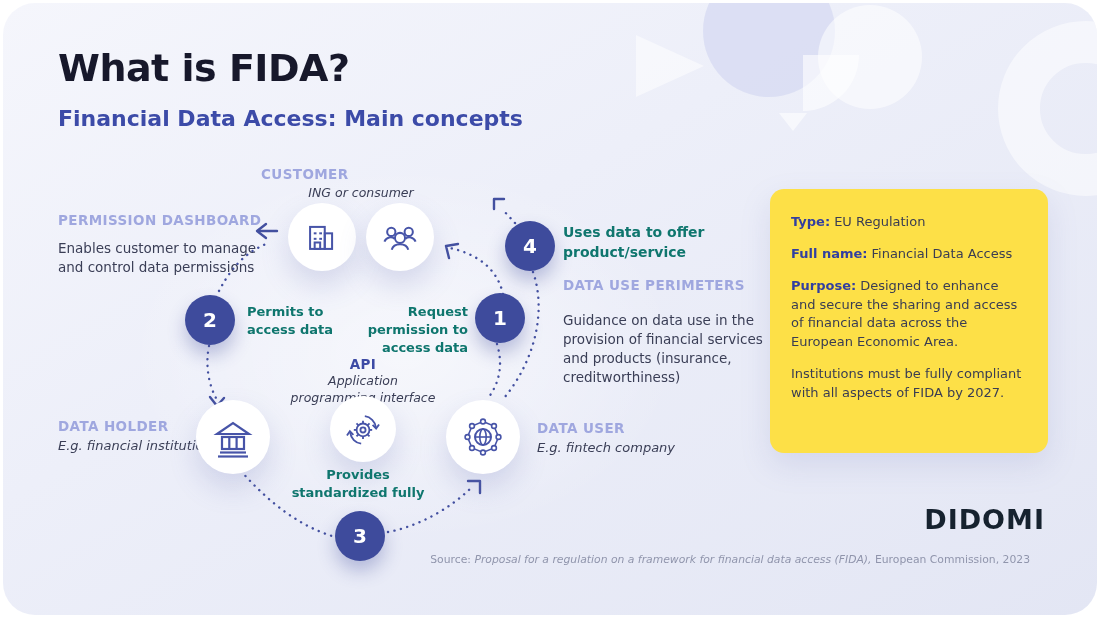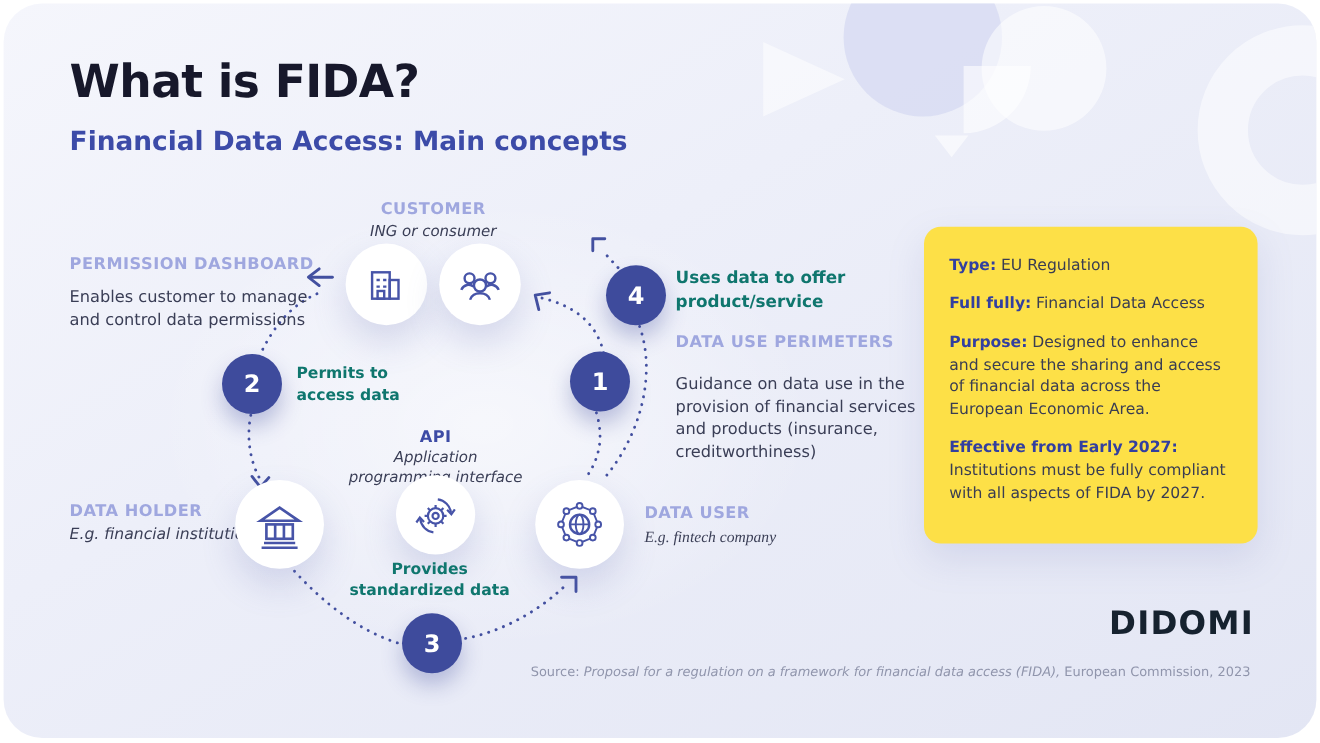--- a/index.html
+++ b/index.html
@@ -39,21 +39,21 @@
   .info-card { position:absolute; left:770px; top:189px; width:278px; min-height:264px;
     background:#fde047; border-radius:14px; padding:24px 21px;
     box-shadow:0 12px 30px rgba(120,130,190,0.18); font-size:13px; line-height:1.45; color:#3A3D52; }
   .info-card p { margin-bottom:13px; }
   .info-card p:last-child { margin-bottom:0; }
   .card-label { color:#323FA0; font-weight:700; }
   .card-value { margin-left:4px; }
   .card-label-block { display:block; color:#323FA0; font-weight:700; }
 
   .brand { position:absolute; right:55px; top:504px; font-size:27px; font-weight:800; letter-spacing:1px; color:#16222F; }
-  .source-line { position:absolute; right:58px; top:553px; font-size:10.8px; color:#9095AC; }
+  .source-line { position:absolute; right:70px; top:553px; font-size:10.8px; color:#9095AC; }
   .source-line .it { font-style:italic; }
 
   svg.connectors { position:absolute; inset:0; pointer-events:none; }
   .icon-svg { display:block; }
 </style>
 </head>
 <body>
 
 <div id="stage">
   <div id="panel">
@@ -83,21 +83,21 @@
     <g fill="none" stroke="#4350A0" stroke-width="2.4" stroke-linecap="round" stroke-linejoin="round">
       <path d="M 277 231 L 259 231"></path>
       <polyline points="266,224 257,231 266,238"></polyline>
       <polyline points="449,258 446,246 458,244"></polyline>
       <polyline points="504,199 494,199 494,209"></polyline>
       <polyline points="210,397 217,406 224,398"></polyline>
       <polyline points="468,481 480,481 480,493"></polyline>
     </g>
   </svg>
 
-  <div class="lav-label" style="left:261px; top:166px; width:200px; text-align:center;">CUSTOMER</div>
+  <div class="lav-label" style="left:261px; top:166px; width:200px; text-align:left;">CUSTOMER</div>
   <div class="italic-sub" style="left:261px; top:185px; width:200px; text-align:center;">ING or consumer</div>
 
   <div class="icon-circle" style="left:288px; top:203px; width:68px; height:68px;">
     <svg class="icon-svg" width="44" height="44" viewBox="0 0 48 48" fill="none" stroke="#4754A8" stroke-width="2.2">
       <rect x="11" y="13" width="16" height="24"></rect>
       <rect x="27" y="20" width="8" height="17"></rect>
       <line x1="15" y1="20" x2="18" y2="20"></line>
         <line x1="21" y1="20" x2="24" y2="20"></line>
       <line x1="15" y1="26" x2="18" y2="26"></line>
         <line x1="21" y1="26" x2="24" y2="26"></line>
@@ -119,20 +119,21 @@
     <span>4</span>
   </div>
   <div class="bold-dark" style="left:563px; top:223px; width:152px; font-size:14px;">Uses data to offer product/service</div>
 
   <div class="lav-label" style="left:563px; top:277px;">DATA USE PERIMETERS</div>
   <div class="dark-desc" style="left:563px; top:295px; width:200px;margin-top:16px;">Guidance on data use in the provision of financial services and products (insurance, creditworthiness)</div>
 
   <div class="num-circle" style="left:475px; top:293px;">
     <span>1</span>
   </div>
+  <div class="bold-dark" style="left:325px; top:303px; width:143px; text-align:right;">Request permission to access data</div>
 
   <div class="num-circle" style="left:185px; top:295px;">
     <span>2</span>
   </div>
   <div class="bold-dark" style="left:247px; top:303px; width:100px;">Permits to access data</div>
 
   <div class="lav-label" style="left:58px; top:212px;">PERMISSION DASHBOARD</div>
   <div class="dark-desc" style="left:58px; top:239px; width:208px;">Enables customer to manage and control data permissions</div>
 
   <div class="lav-label" style="left:288px; top:356px; width:150px; text-align:center; color:#3D4BA5;">API</div>
@@ -148,21 +149,21 @@
       <line x1="28.9" y1="20.1" x2="31.1" y2="17.9"></line>
         <line x1="19.1" y1="29.9" x2="16.9" y2="32.1"></line>
       <line x1="28.9" y1="29.9" x2="31.1" y2="32.1"></line>
         <line x1="19.1" y1="20.1" x2="16.9" y2="17.9"></line>
       <path d="M26 10 A14 14 0 0 1 38 22"></path>
       <polyline points="34.5,19.5 38.3,23.5 41.5,19" fill="none"></polyline>
       <path d="M22 40 A14 14 0 0 1 10 28"></path>
       <polyline points="13.5,30.5 9.7,26.5 6.5,31" fill="none"></polyline>
     </svg>
   </div>
-  <div class="bold-dark" style="left:288px; top:466px; width:140px; text-align:center;">Provides standardized data</div>
+  <div class="bold-dark" style="left:288px; top:466px; width:140px; text-align:center;">Provides standardized fully</div>
 
   <div class="lav-label" style="left:58px; top:418px;">DATA HOLDER</div>
   <div class="italic-sub" style="left:58px; top:437px; font-size:13px;">E.g. financial institution</div>
   <div class="icon-circle" style="left:196px; top:400px; width:74px; height:74px;">
     <svg class="icon-svg" width="48" height="48" viewBox="0 0 48 48" fill="none" stroke="#4754A8" stroke-width="2.2">
       <path d="M8 21 L24 10 L40 21 Z"></path>
       <rect x="13" y="24" width="22" height="12"></rect>
       <line x1="20.3" y1="24" x2="20.3" y2="36"></line>
       <line x1="27.6" y1="24" x2="27.6" y2="36"></line>
       <line x1="11" y1="39.5" x2="37" y2="39.5"></line>
@@ -182,38 +183,38 @@
         <circle cx="39.5" cy="24" r="2.4"></circle>
           <circle cx="35" cy="35" r="2.4"></circle>
         <circle cx="24" cy="39.5" r="2.4"></circle>
           <circle cx="13" cy="35" r="2.4"></circle>
         <circle cx="8.5" cy="24" r="2.4"></circle>
           <circle cx="13" cy="13" r="2.4"></circle>
       </g>
     </svg>
   </div>
   <div class="lav-label" style="left:537px; top:420px;">DATA USER</div>
-  <div class="italic-sub" style="left:537px; top:439px; font-size:13px;font-family:Liberation Serif, serif;">E.g. fintech company</div>
+  <div class="italic-sub" style="left:537px; top:439px; font-size:13px;">E.g. fintech company</div>
 
   <div class="num-circle" style="left:335px; top:511px;">
     <span>3</span>
   </div>
 
   <div class="info-card">
     <p>
       <span class="card-label">Type:</span><span class="card-value">EU Regulation</span>
     </p>
     <p>
-      <span class="card-label">Full fully:</span><span class="card-value">Financial Data Access</span>
+      <span class="card-label">Full name:</span><span class="card-value">Financial Data Access</span>
     </p>
     <p>
       <span class="card-label">Purpose:</span><span class="card-value">Designed to enhance and secure the sharing and access of financial data across the European Economic Area.</span>
     </p>
     <p>
-      <span class="card-label-block">Effective from Early 2027:</span><span>Institutions must be fully compliant with all aspects of FIDA by 2027.</span>
+      <span>Institutions must be fully compliant with all aspects of FIDA by 2027.</span>
     </p>
   </div>
 
   <div class="brand">DIDOMI</div>
   <div class="source-line">
     <span>Source: </span><span class="it">Proposal for a regulation on a framework for financial data access (FIDA),</span><span> European Commission, 2023</span>
   </div>
 </div>
 
 </body></html>

